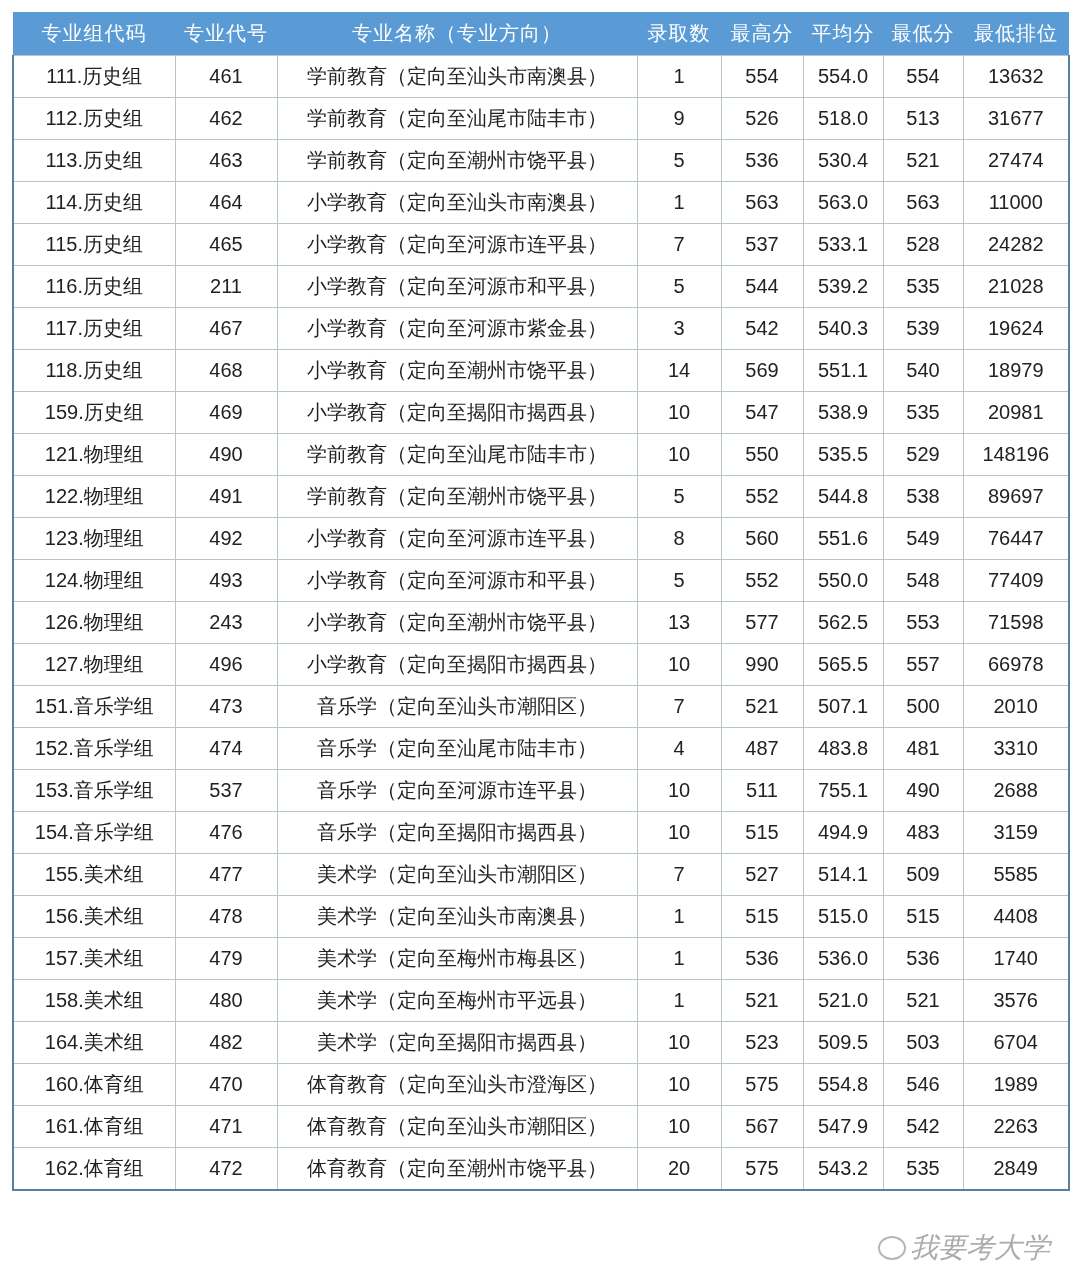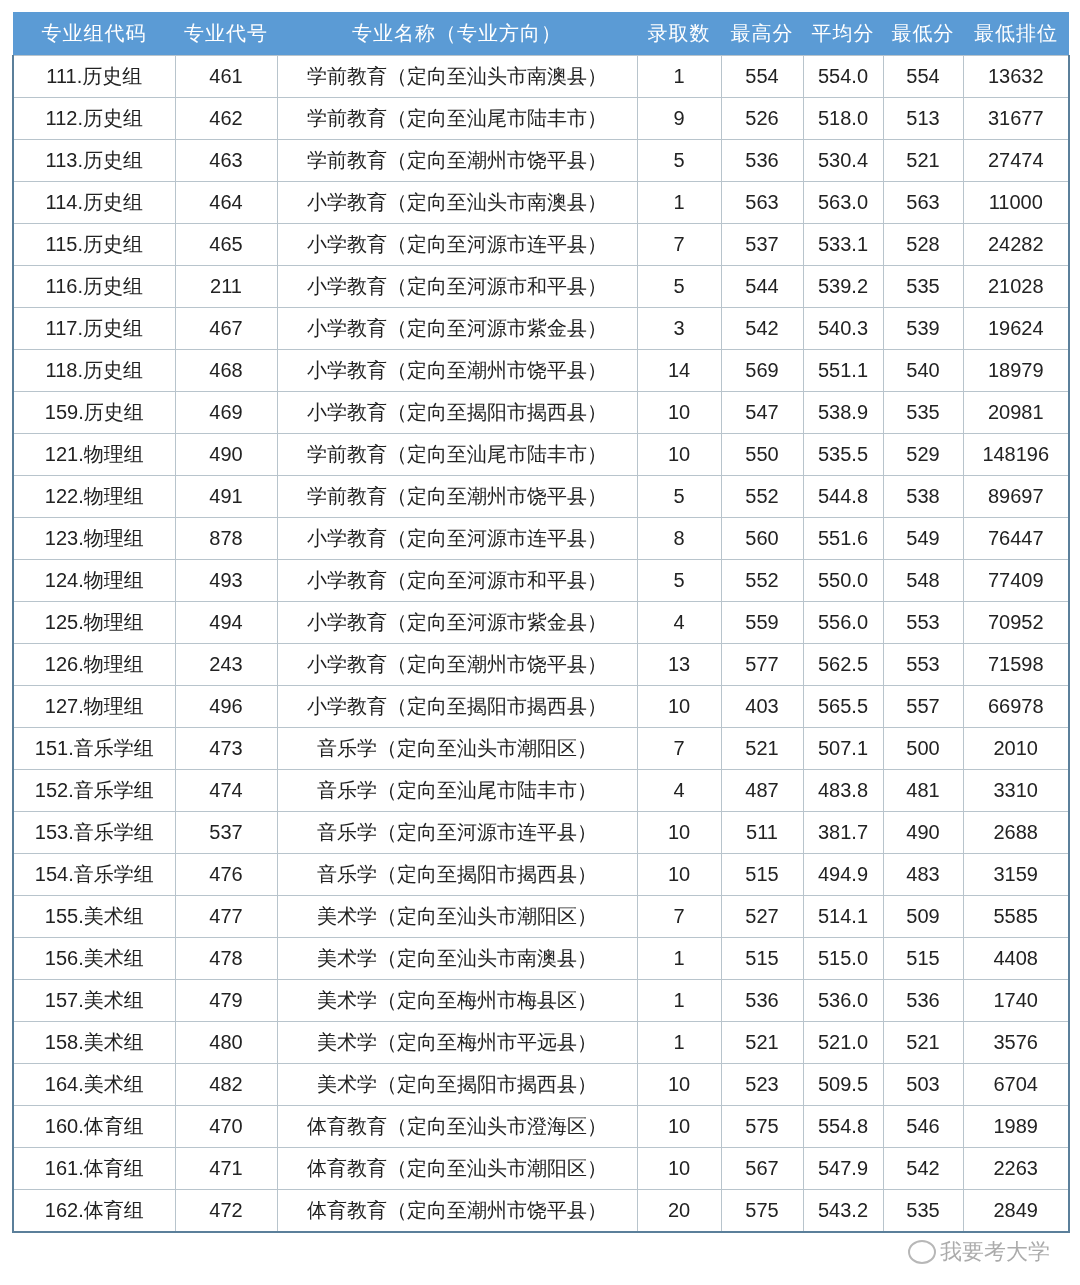--- a/index.html
+++ b/index.html
@@ -7,22 +7,22 @@
          font-family:"DejaVu Sans","Liberation Sans",sans-serif; }
   .wrap { position:absolute; left:12px; top:12px; width:1056px; }
   table { border-collapse:collapse; width:1056px; table-layout:fixed; }
   th { background:#5b9bd5; color:#ffffff; font-weight:normal; font-size:20px;
        height:43px; padding:0; border:none; letter-spacing:1px; }
   td { height:41px; padding:0; text-align:center; font-size:20px; color:#222;
        border:1.5px solid #b8c4cc; background:#fff; white-space:nowrap; }
   td.num { font-family:"Liberation Sans",sans-serif; }
   tr.row { border-left:2px solid #5b7f9a; border-right:2px solid #5b7f9a; }
   table { border-bottom:2px solid #5b7f9a; }
-  .watermark { position:absolute; right:30px; bottom:18px; color:#888; font-size:22px;
-               opacity:.7; display:flex; align-items:center; gap:4px; }
+  .watermark { position:absolute; right:30px; bottom:18px; color:#888; font-size:28px;
+               opacity:.7; display:flex; align-items:center; gap:4px;font-style:italic; }
   .wm-icon { width:24px; height:20px; border:2px solid #999; border-radius:50%; }
 </style>
 </head>
 <body>
 
 <div class="wrap">
   <table>
     <colgroup>
       <col style="width:162px">
         <col style="width:102px">
@@ -151,64 +151,54 @@
           <td class="num">491</td>
           <td>学前教育（定向至潮州市饶平县）</td>
           <td class="num">5</td>
           <td class="num">552</td>
           <td class="num">544.8</td>
           <td class="num">538</td>
           <td class="num">89697</td>
         </tr>
         <tr class="row">
           <td class="num">123.物理组</td>
-          <td class="num">878</td>
+          <td class="num">492</td>
           <td>小学教育（定向至河源市连平县）</td>
           <td class="num">8</td>
           <td class="num">560</td>
           <td class="num">551.6</td>
           <td class="num">549</td>
           <td class="num">76447</td>
         </tr>
         <tr class="row">
           <td class="num">124.物理组</td>
           <td class="num">493</td>
           <td>小学教育（定向至河源市和平县）</td>
           <td class="num">5</td>
           <td class="num">552</td>
           <td class="num">550.0</td>
           <td class="num">548</td>
           <td class="num">77409</td>
         </tr>
         <tr class="row">
-          <td class="num">125.物理组</td>
-          <td class="num">494</td>
-          <td>小学教育（定向至河源市紫金县）</td>
-          <td class="num">4</td>
-          <td class="num">559</td>
-          <td class="num">556.0</td>
-          <td class="num">553</td>
-          <td class="num">70952</td>
-        </tr>
-        <tr class="row">
           <td class="num">126.物理组</td>
           <td class="num">243</td>
           <td>小学教育（定向至潮州市饶平县）</td>
           <td class="num">13</td>
           <td class="num">577</td>
           <td class="num">562.5</td>
           <td class="num">553</td>
           <td class="num">71598</td>
         </tr>
         <tr class="row">
           <td class="num">127.物理组</td>
           <td class="num">496</td>
           <td>小学教育（定向至揭阳市揭西县）</td>
           <td class="num">10</td>
-          <td class="num">403</td>
+          <td class="num">990</td>
           <td class="num">565.5</td>
           <td class="num">557</td>
           <td class="num">66978</td>
         </tr>
         <tr class="row">
           <td class="num">151.音乐学组</td>
           <td class="num">473</td>
           <td>音乐学（定向至汕头市潮阳区）</td>
           <td class="num">7</td>
           <td class="num">521</td>
@@ -225,21 +215,21 @@
           <td class="num">483.8</td>
           <td class="num">481</td>
           <td class="num">3310</td>
         </tr>
         <tr class="row">
           <td class="num">153.音乐学组</td>
           <td class="num">537</td>
           <td>音乐学（定向至河源市连平县）</td>
           <td class="num">10</td>
           <td class="num">511</td>
-          <td class="num">381.7</td>
+          <td class="num">755.1</td>
           <td class="num">490</td>
           <td class="num">2688</td>
         </tr>
         <tr class="row">
           <td class="num">154.音乐学组</td>
           <td class="num">476</td>
           <td>音乐学（定向至揭阳市揭西县）</td>
           <td class="num">10</td>
           <td class="num">515</td>
           <td class="num">494.9</td>

